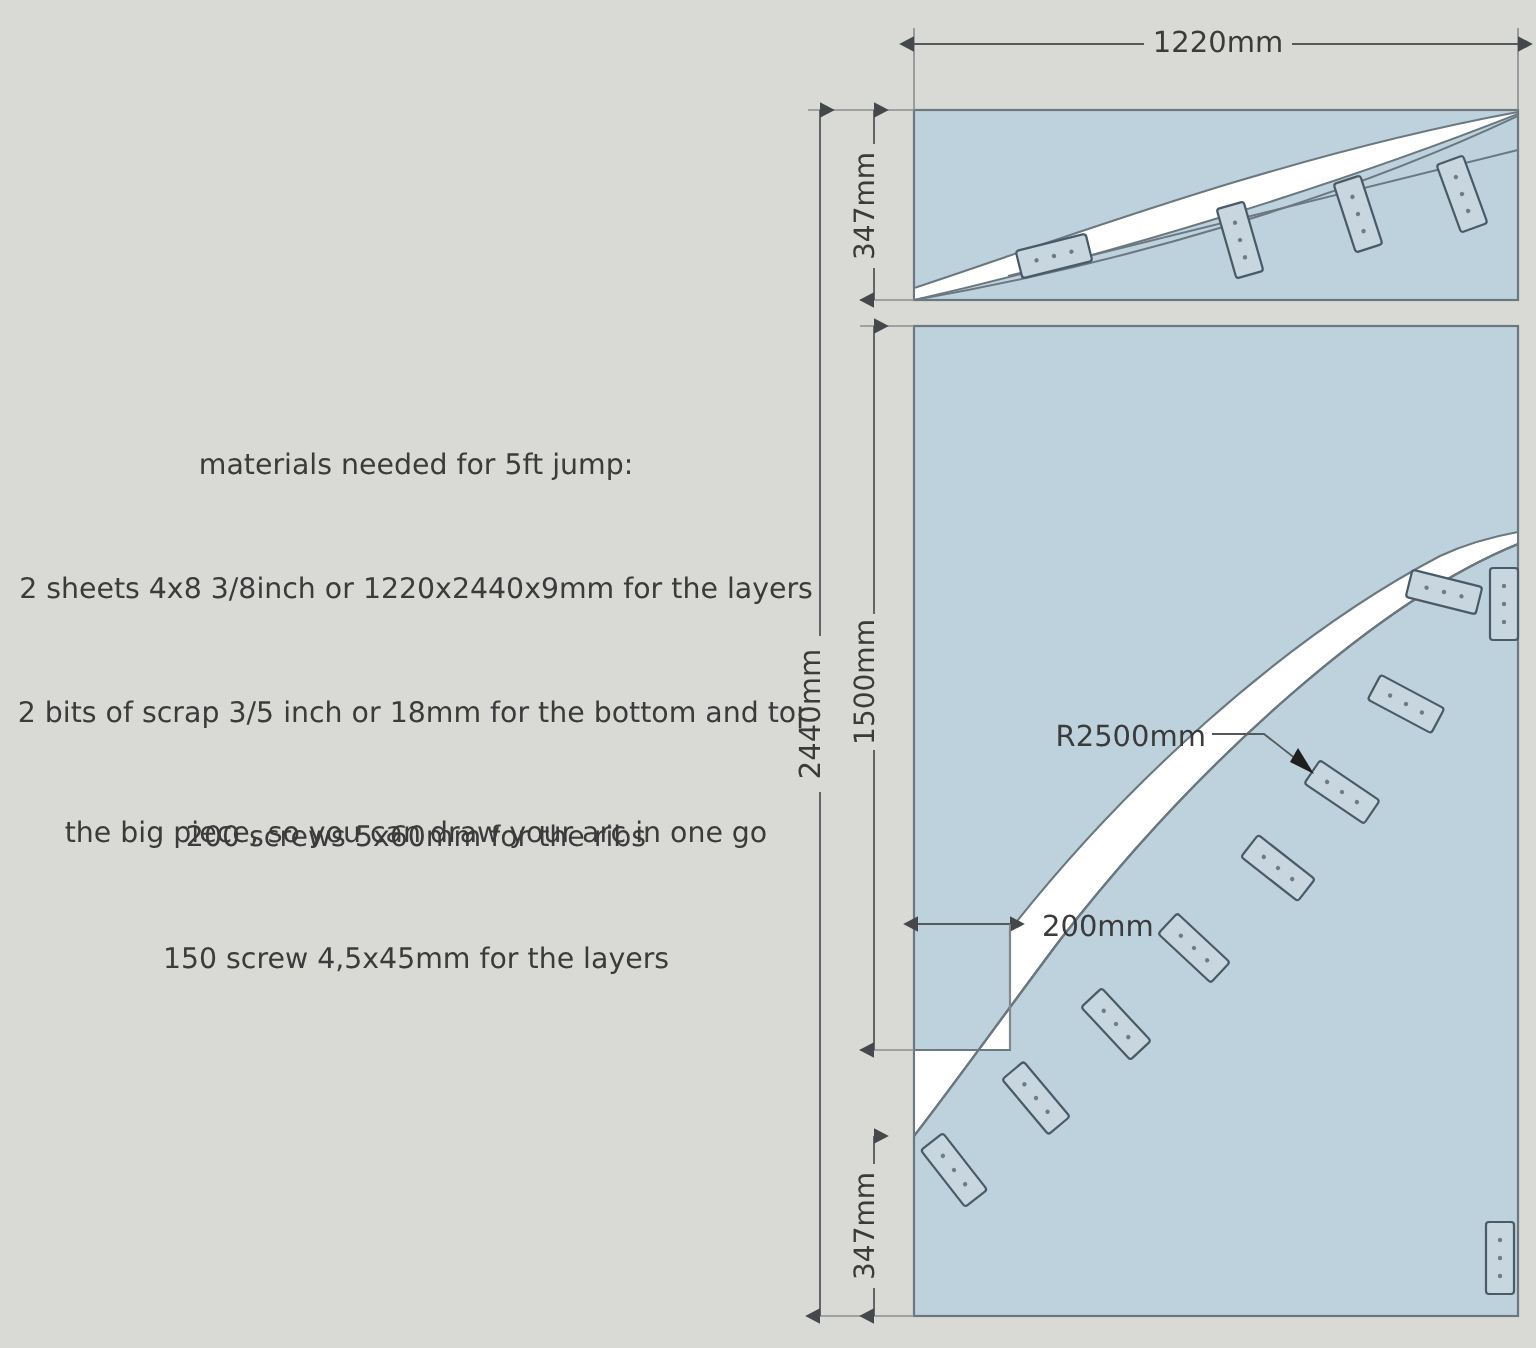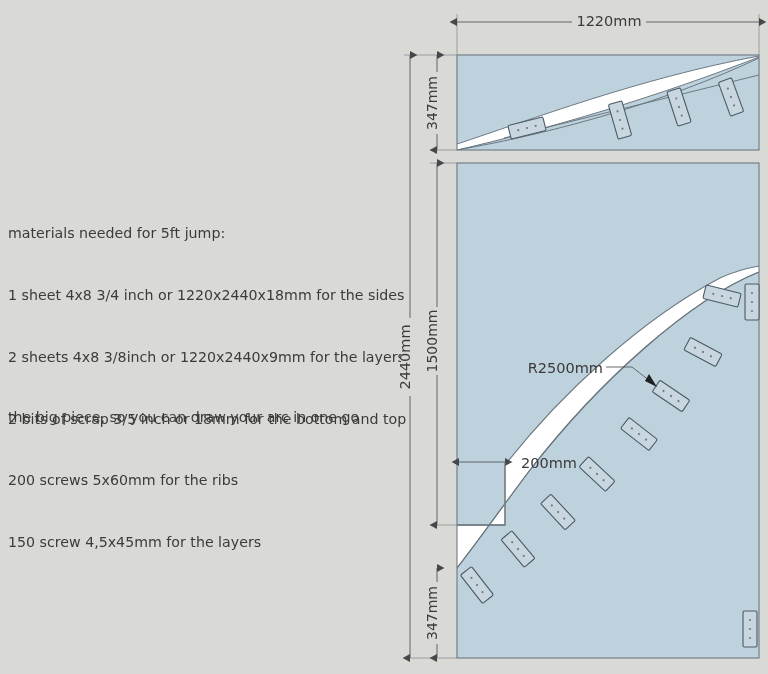--- a/index.html
+++ b/index.html
@@ -18,38 +18,37 @@
     position:absolute;
     left:8px;
     width:400px;
     color:#3b3b3b;
     font-size:14.2px;
     line-height:20.6px;
     white-space:pre;
   }
   #materials-block{top:182px;}
   #howto-block{top:366px;}
-  .text-line{display:block;}
+  .text-line{display:block;text-align:center;}
 
   
   #drawing{
     position:absolute;
     left:0;top:0;
     width:768px;height:552px;
   }
   #drawing svg{display:block;}
 </style>
 </head>
 <body>
 
 <div id="page">
 
   <div class="text-col" id="materials-block">
     <span class="text-line">materials needed for 5ft jump:</span>
-    <span class="text-line">1 sheet 4x8 3/4 inch or 1220x2440x18mm for the sides</span>
     <span class="text-line">2 sheets 4x8 3/8inch or 1220x2440x9mm for the layers</span>
     <span class="text-line">2 bits of scrap 3/5 inch or 18mm for the bottom and top</span>
     <span class="text-line">200 screws 5x60mm for the ribs</span>
     <span class="text-line">150 screw 4,5x45mm for the layers</span>
     
   </div>
 
   <div class="text-col" id="howto-block">
     <span class="text-line">the big piece, so you can draw your arc in one go</span>
     

